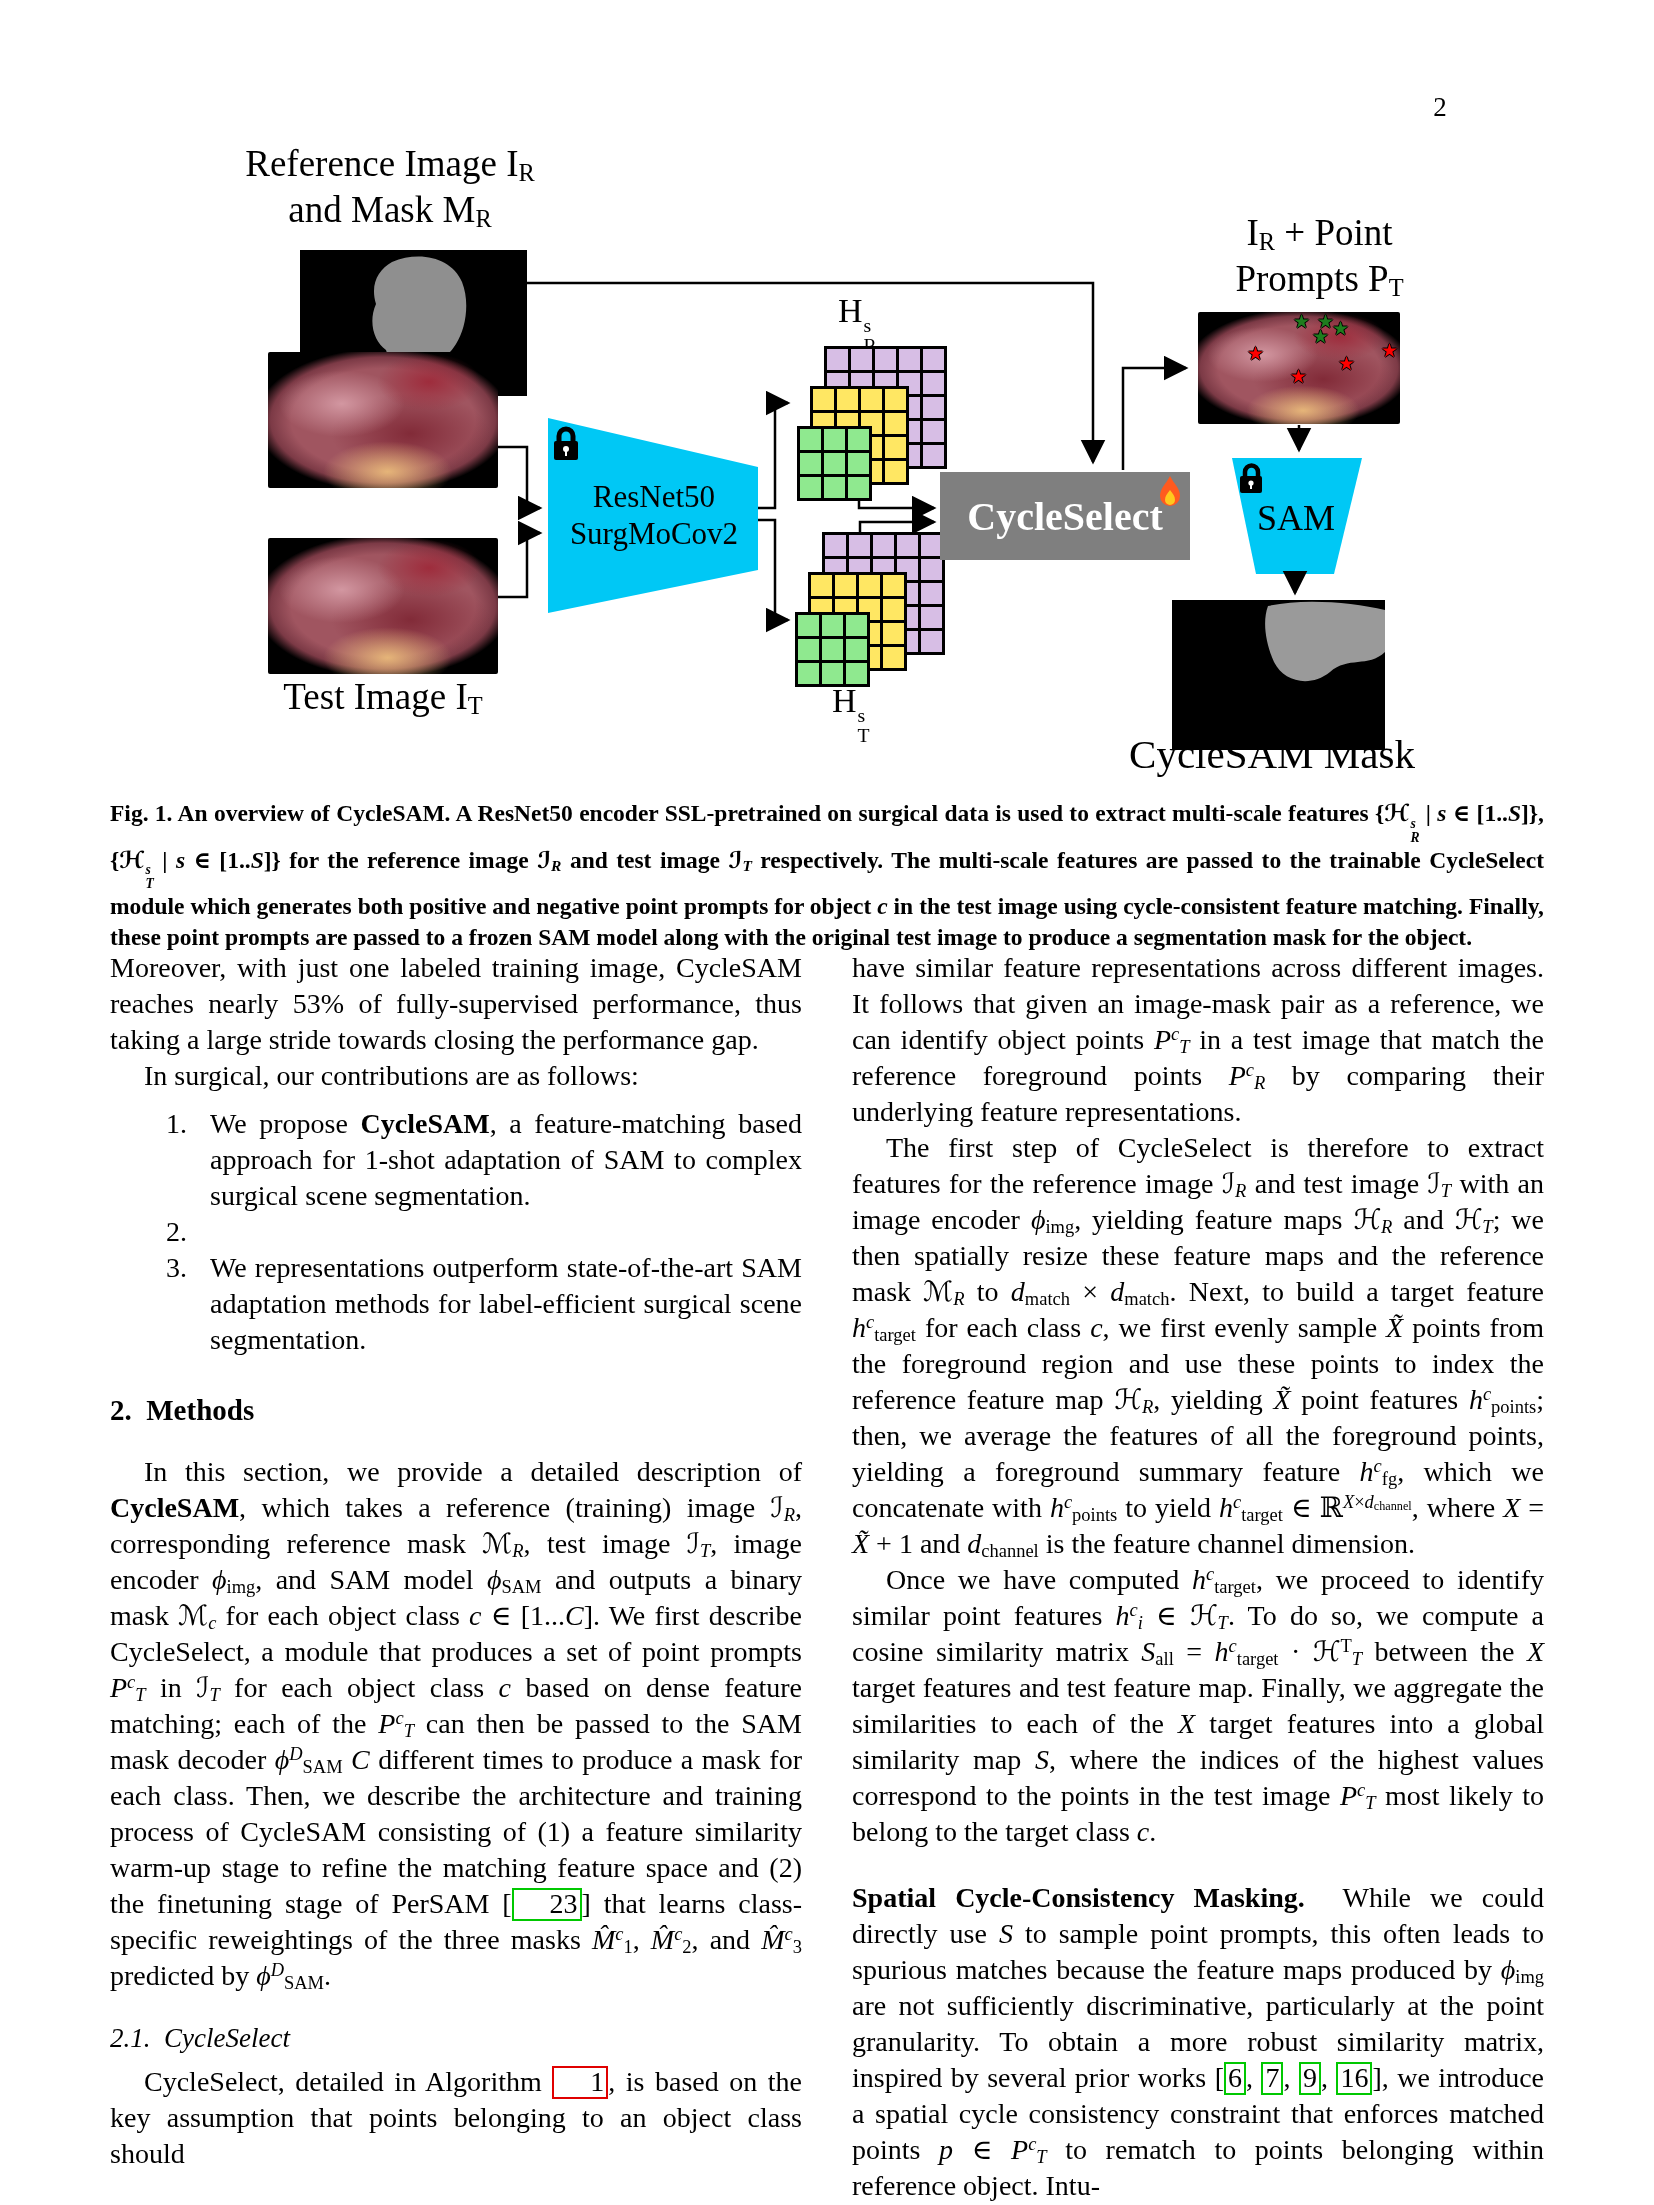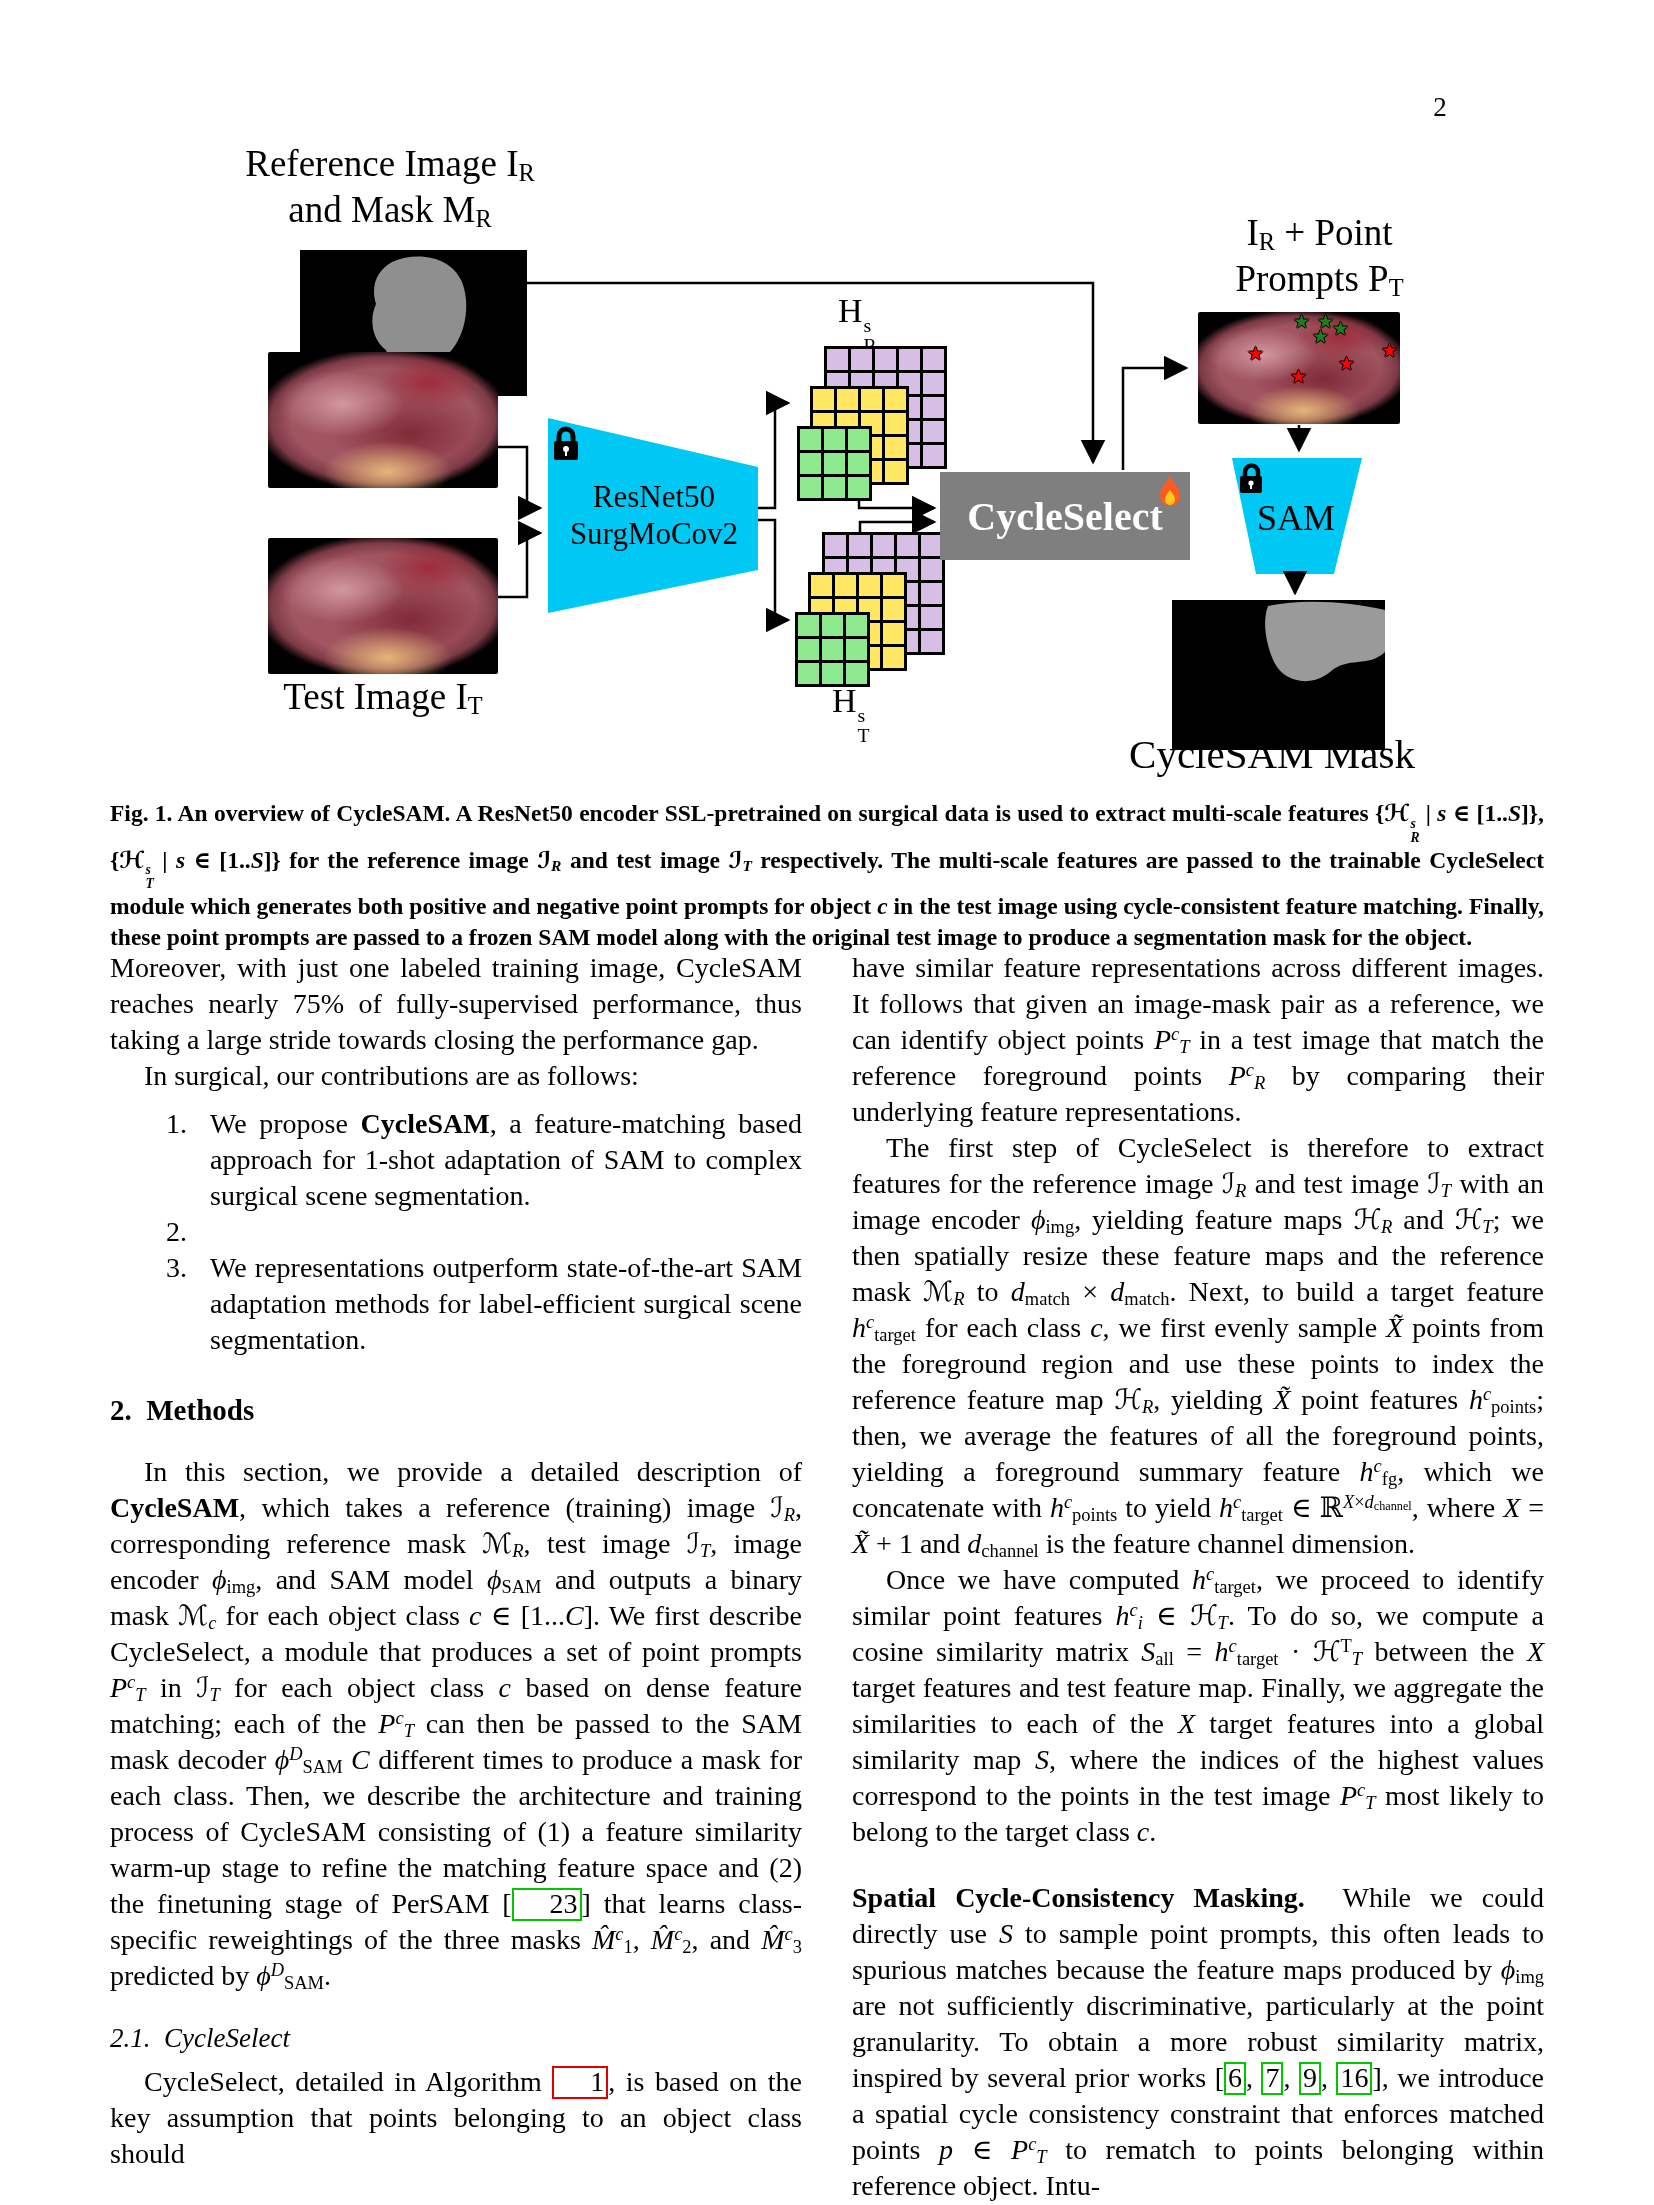--- a/index.html
+++ b/index.html
@@ -171,21 +171,21 @@
 
   <div id="caption">Fig. 1. An overview of CycleSAM. A ResNet50 encoder SSL-pretrained on surgical data is used to extract multi-scale features {ℋ<span class="stk">
         <span><i>s</i></span>
         <span><i>R</i></span>
       </span> | <i>s</i> ∈ [1..<i>S</i>]}, {ℋ<span class="stk">
         <span><i>s</i></span>
         <span><i>T</i></span>
       </span> | <i>s</i> ∈ [1..<i>S</i>]} for the reference image ℐ<sub><i>R</i></sub> and test image ℐ<sub><i>T</i></sub> respectively. The multi-scale features are passed to the trainable CycleSelect module which generates both positive and negative point prompts for object <i>c</i> in the test image using cycle-consistent feature matching. Finally, these point prompts are passed to a frozen SAM model along with the original test image to produce a segmentation mask for the object.</div>
 
   <div class="col" style="left:110px;">
-    <p>Moreover, with just one labeled training image, CycleSAM reaches nearly 75% of fully-supervised performance, thus taking a large stride towards closing the performance gap.</p>
+    <p>Moreover, with just one labeled training image, CycleSAM reaches nearly 53% of fully-supervised performance, thus taking a large stride towards closing the performance gap.</p>
     <p class="ind">In surgical, our contributions are as follows:</p>
     <div class="list">
       <div class="li">
         <span class="num">1.</span>
         <span class="txt">We propose <b>CycleSAM</b>, a feature-matching based approach for 1-shot adaptation of SAM to complex surgical scene segmentation.</span>
       </div>
       <div class="li">
         <span class="num">2.</span>
       </div>
       <div class="li">

